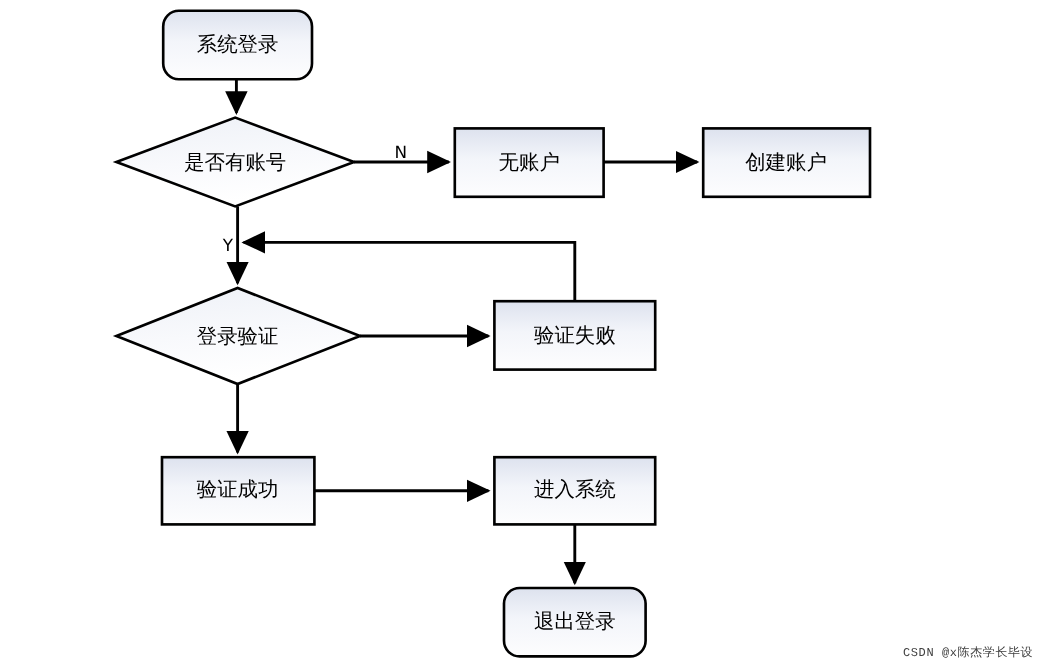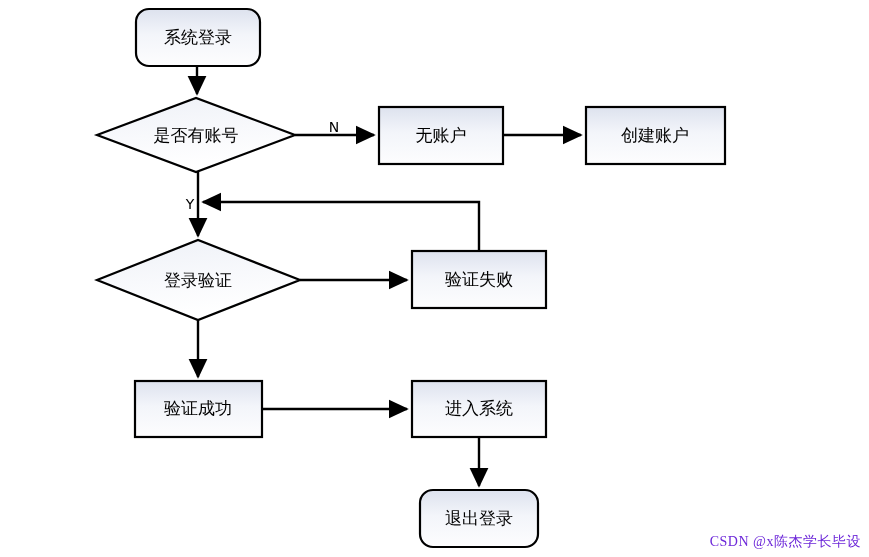--- a/index.html
+++ b/index.html
@@ -45,23 +45,23 @@
   }
   .connector {
     stroke: #000000;
     stroke-width: 2.4;
     fill: none;
   }
   .watermark {
     position: absolute;
     right: 8px;
     bottom: 6px;
-    font-family: Liberation Serif, serif;
-    font-size: 14px;
-    color: #6d28d9;
+    font-family: Liberation Mono, monospace;
+    font-size: 10px;
+    color: #404040;
     letter-spacing: 0.5px;
     user-select: none;
     white-space: nowrap;
   }
 </style>
 </head>
 <body>
 
 <div id="canvas">
 

